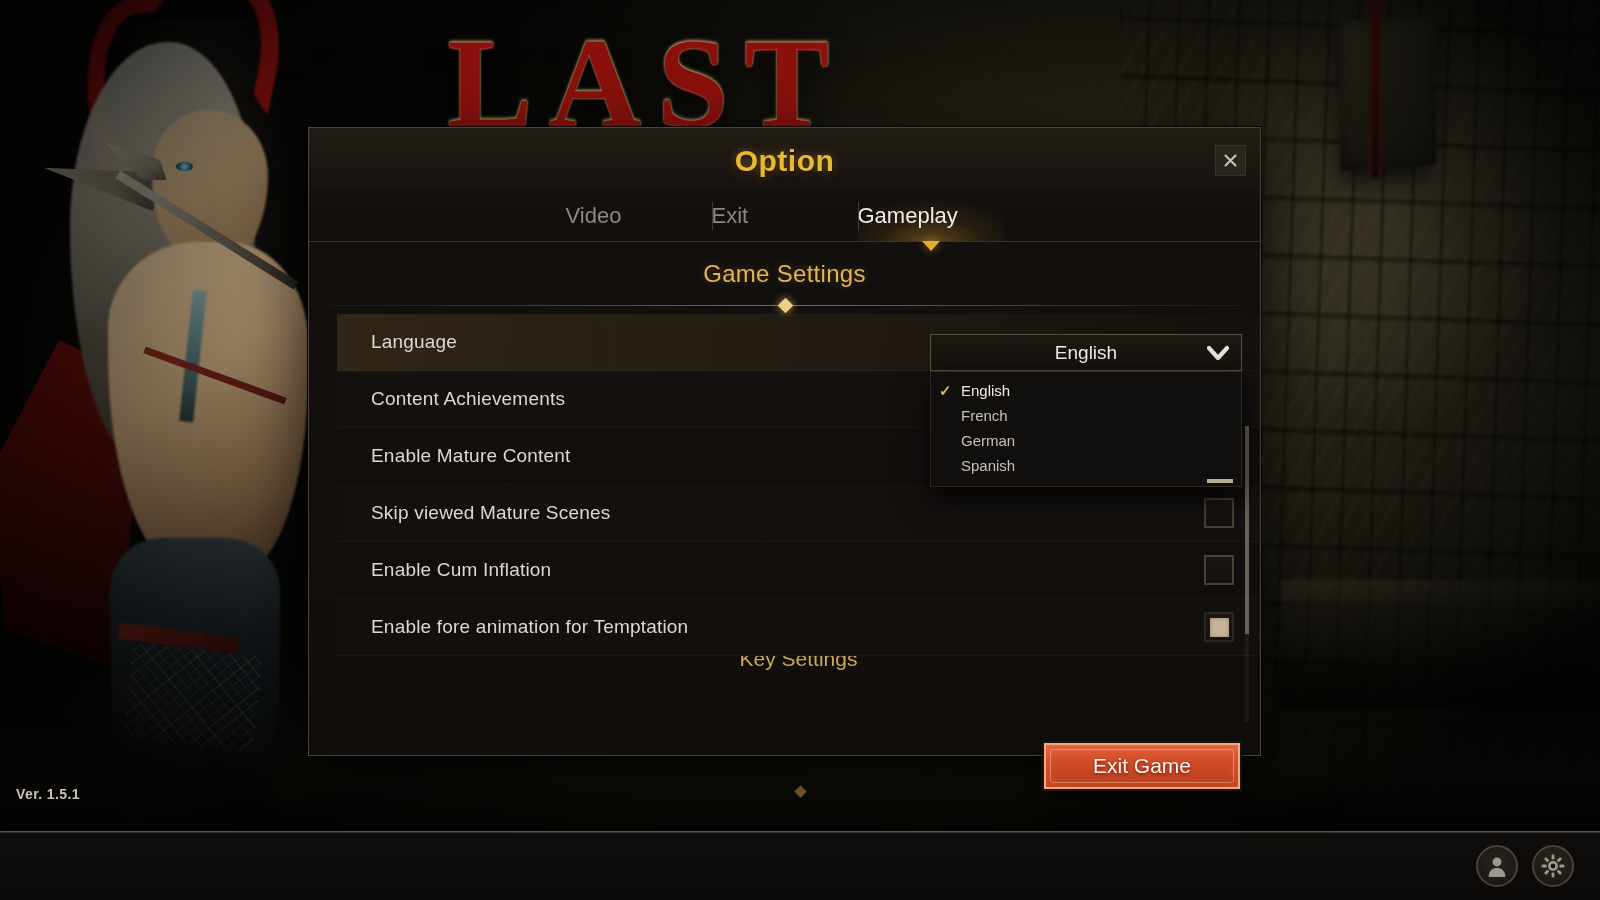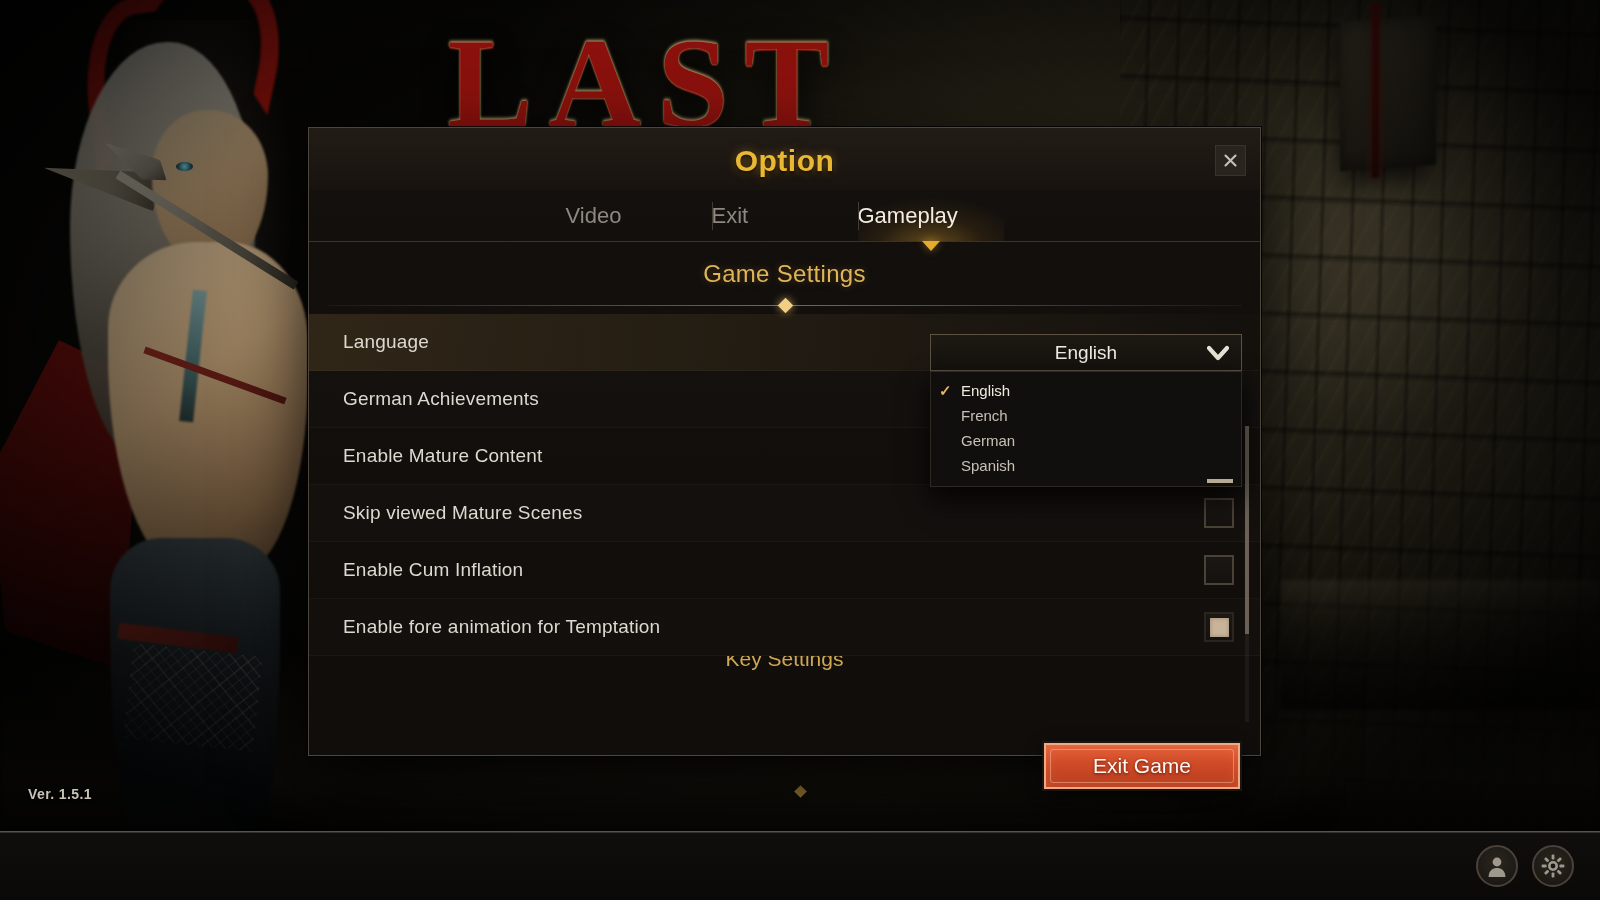--- a/index.html
+++ b/index.html
@@ -181,21 +181,21 @@
   }
   .bg-menu div { text-shadow: 0 0 10px rgba(0,0,0,.9); }
   .bg-menu .mi-exit { color:#b6aca0; opacity:.85; font-size:27px; }
   .bg-menu-diamond {
     position:absolute; left:50%; top:787px; width:9px; height:9px;
     margin-left:-4px; background:#c79a3e; transform: rotate(45deg); opacity:.8;
   }
 
   
   .version {
-    position: absolute; left: 28px; top: 786px;
+    position: absolute; left: 16px; top: 786px;
     font-size: 14px; font-weight: bold; color: #c9c3b8;
     letter-spacing: .4px;
     text-shadow: 0 1px 3px #000;
   }
 
   
   .bottom-divider {
     position:absolute; left:0; top:831px; width:1600px; height:3px;
     background: linear-gradient(180deg, rgba(190,185,175,.55) 0%, rgba(120,115,105,.3) 60%, rgba(0,0,0,0) 100%);
   }
@@ -278,21 +278,21 @@
   }
   .section-diamond {
     position:absolute; left:50%; bottom:3px; margin-left:-5px;
     width:11px; height:11px; background:#f0cf83;
     transform: rotate(45deg);
     box-shadow: 0 0 8px rgba(230,190,110,.8);
   }
 
   
   .scroll-wrap { position:relative; height: 408px; overflow:hidden; }
-  .rows { position:relative; }
+  .rows { position:relative;padding-left:28px; }
   .srow {
     position:relative; height: 57px;
     display:flex; align-items:center;
     padding: 0 18px 0 34px;
     border-bottom: 1px solid rgba(255,255,255,.035);
   }
   .srow:nth-child(even) { background: rgba(255,255,255,.012); }
   .srow.hovered {
     background: linear-gradient(90deg, rgba(118,92,48,.30) 0%, rgba(96,76,40,.22) 45%, rgba(40,32,18,.10) 100%);
   }
@@ -496,21 +496,21 @@
 
                   <span>Spanish</span>
                 </span>
                 <span class="dd-list-handle"></span>
               </span>
             </span>
           </span>
         </div>
 
         <div class="srow">
-          <span class="srow-label">German Achievements</span>
+          <span class="srow-label">Content Achievements</span>
           <span class="srow-ctl">
             <span class="cbox"></span>
           </span>
         </div>
 
         <div class="srow">
           <span class="srow-label">Enable Mature Content</span>
           <span class="srow-ctl">
             <span class="cbox"></span>
           </span>

